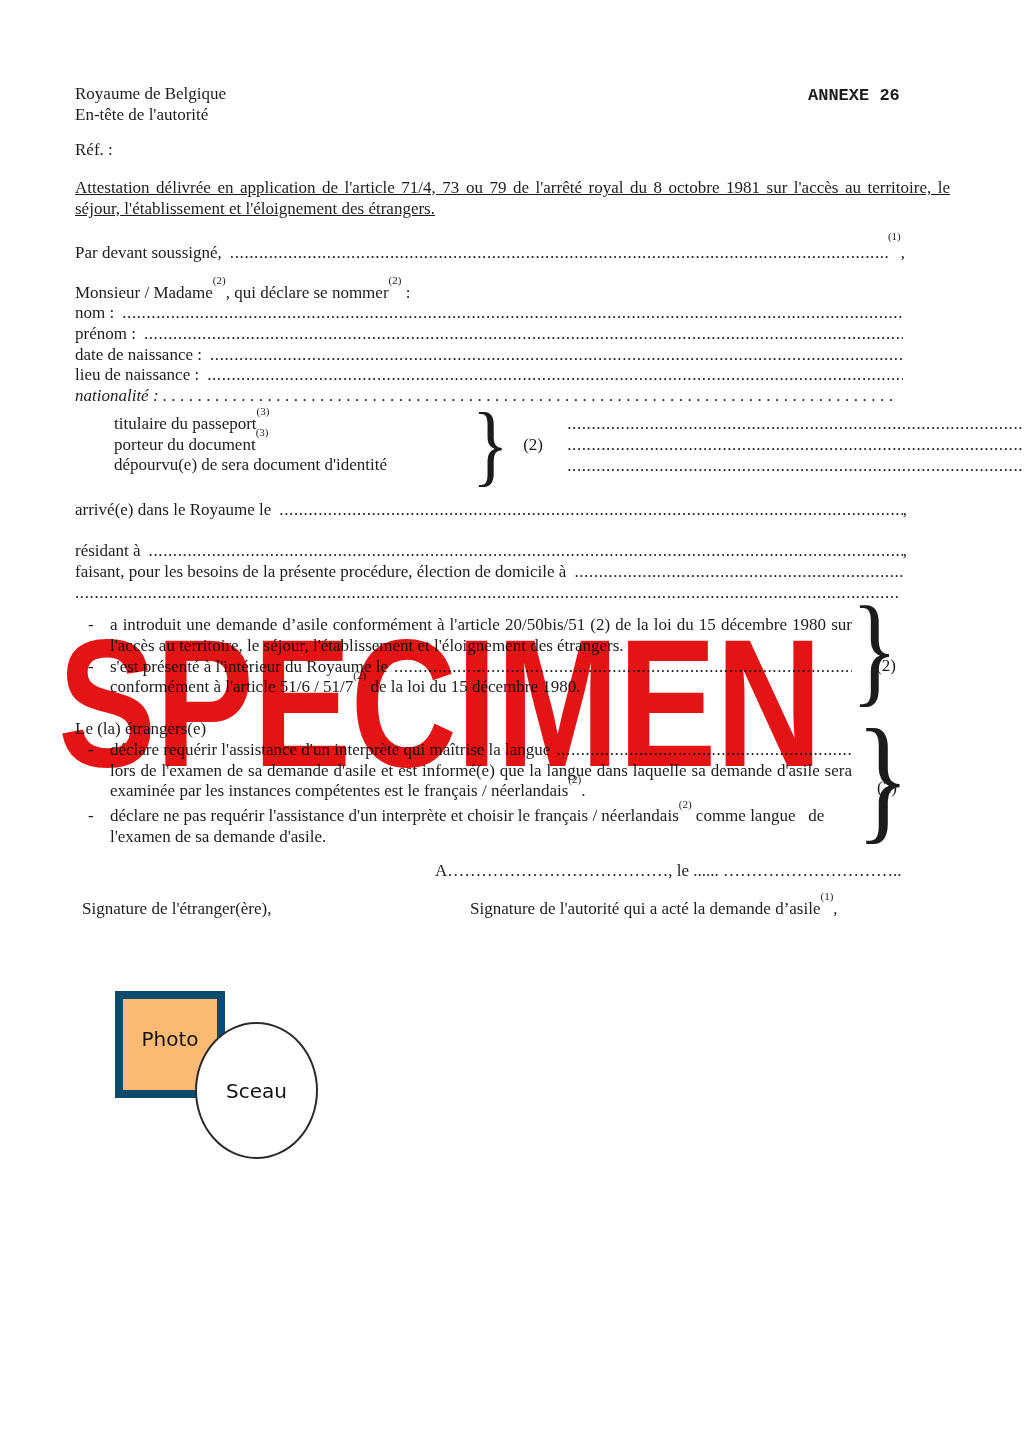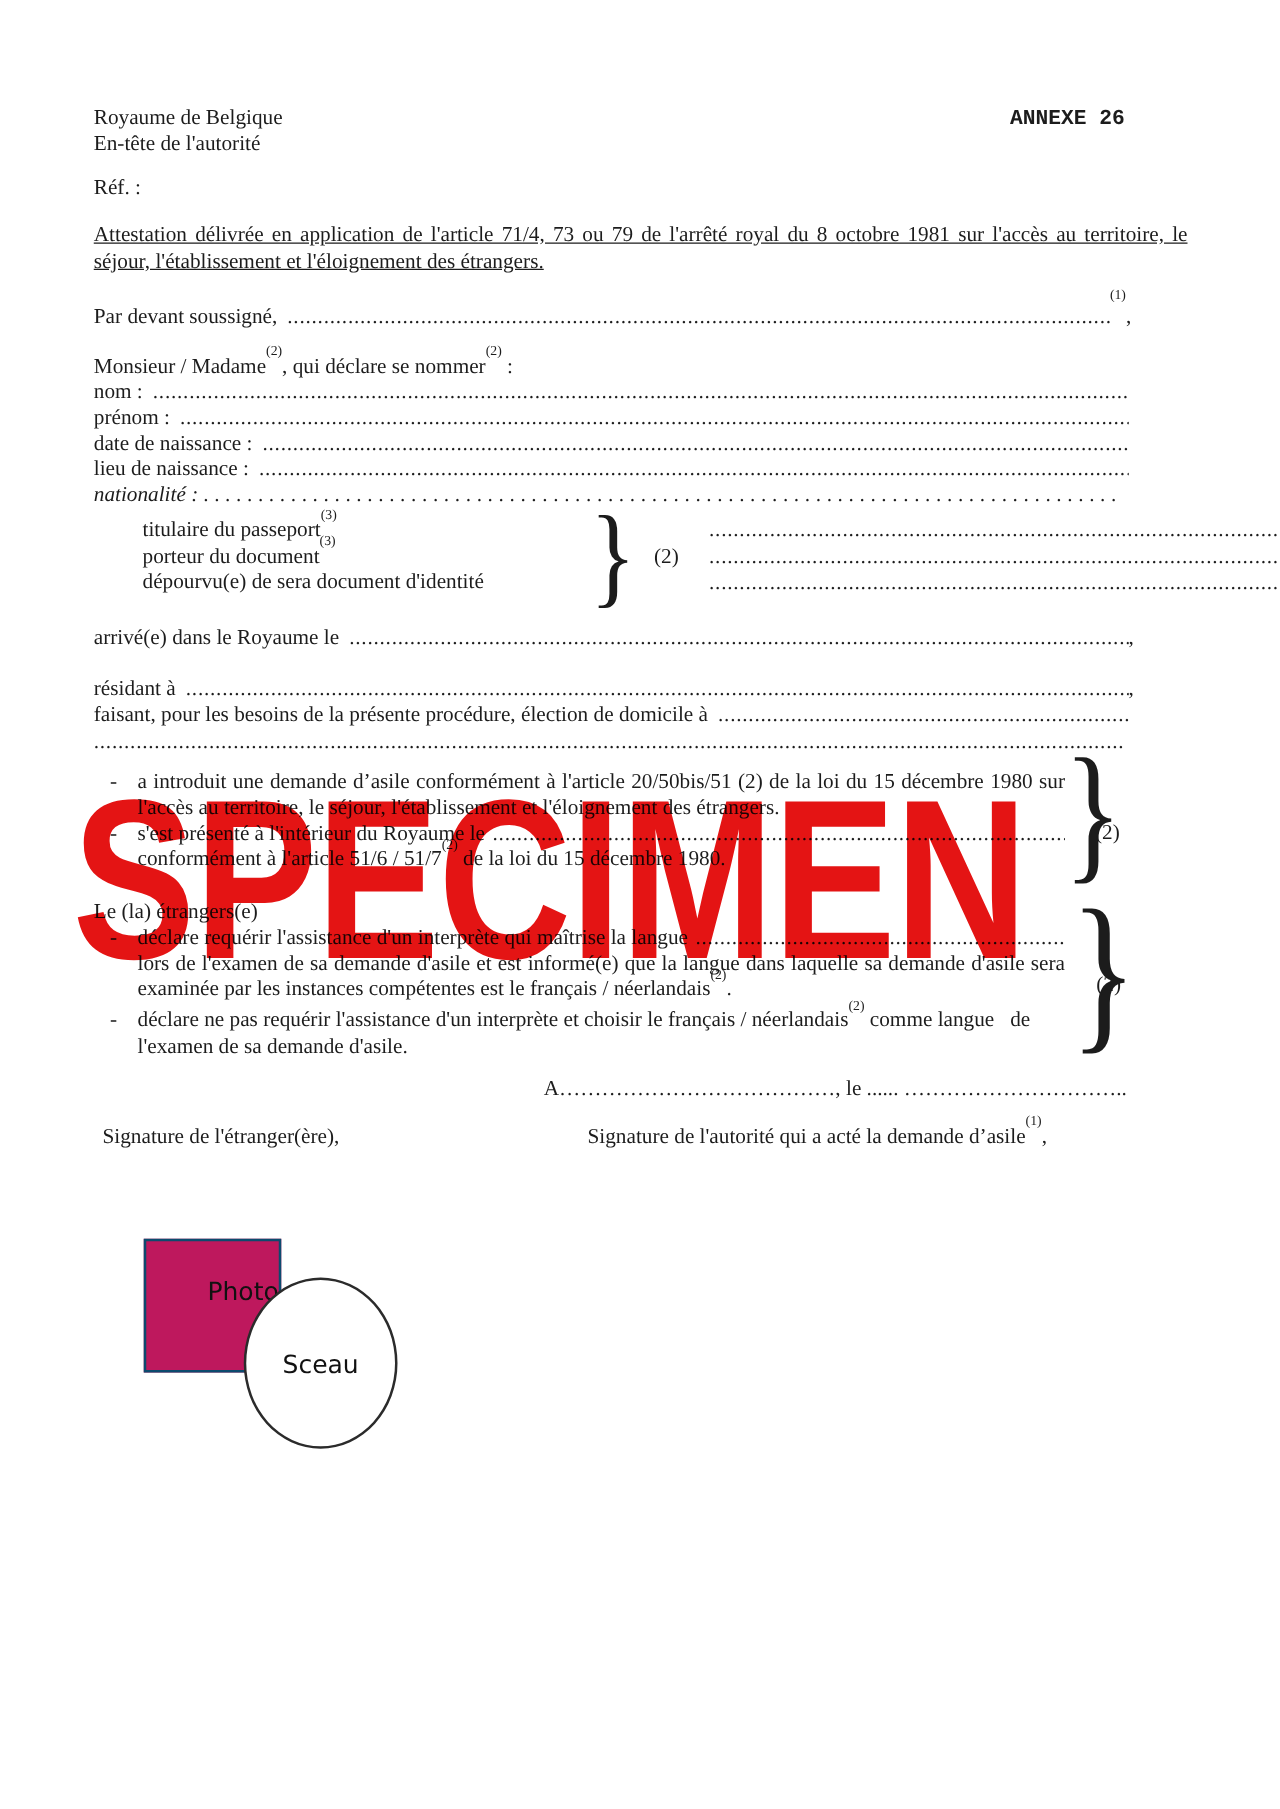--- a/index.html
+++ b/index.html
@@ -30,23 +30,23 @@
     font-family:"Liberation Serif", serif;
     color:#1c1c1c;font-weight:400;
     transform-origin:left top;
   }
   .doc-grid{display:flex;align-items:flex-start;width:875px;}
   .doc-labels{flex:0 0 358px;}
   .doc-brace{flex:0 0 28px;height:66px;font-size:90px;line-height:62px;transform:scaleX(.85);transform-origin:left center;}
   .doc-note{flex:0 0 34px;margin-top:21px;margin-left:8px;}
   .doc-dots{flex:1 1 auto;margin-left:10px;margin-right:70px;}
   .photo-box{
-    width:110px;height:107px;border:2px solid #0c4a6e;background:#be185d;
+    width:110px;height:107px;border:8px solid #0c4a6e;background:#fdba74;
     font-family:"DejaVu Sans", sans-serif;font-size:20px;color:#111;
-    text-align:right;padding-top:28px;box-sizing:border-box;z-index:1;
+    text-align:center;padding-top:28px;box-sizing:border-box;z-index:1;
   }
   .seal{
     width:123px;height:137px;border:2px solid #2b2b2b;border-radius:50%;
     background:#fff;display:flex;align-items:center;justify-content:center;
     font-family:"DejaVu Sans", sans-serif;font-size:20px;color:#111;
     box-sizing:border-box;z-index:2;
   }
   .watermark{
     font-family:"Liberation Sans", sans-serif;
     font-weight:bold;font-size:182px;line-height:182px;

